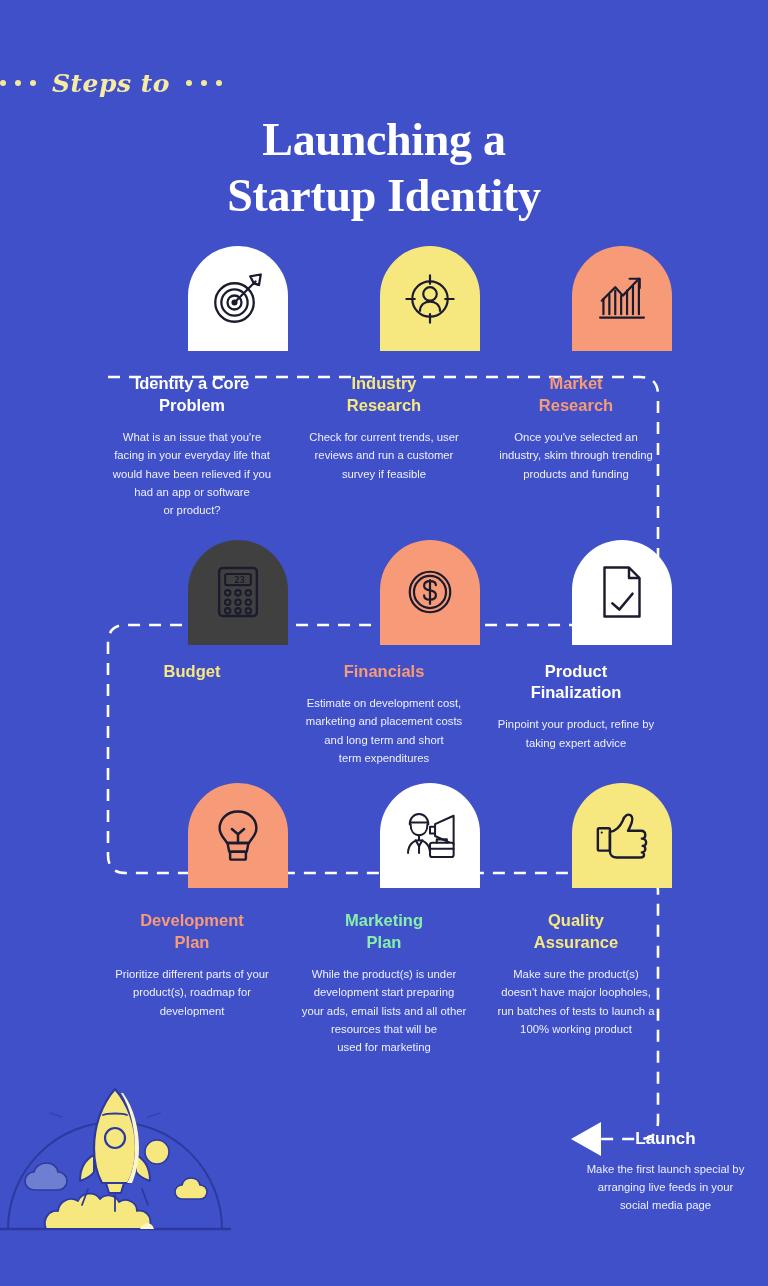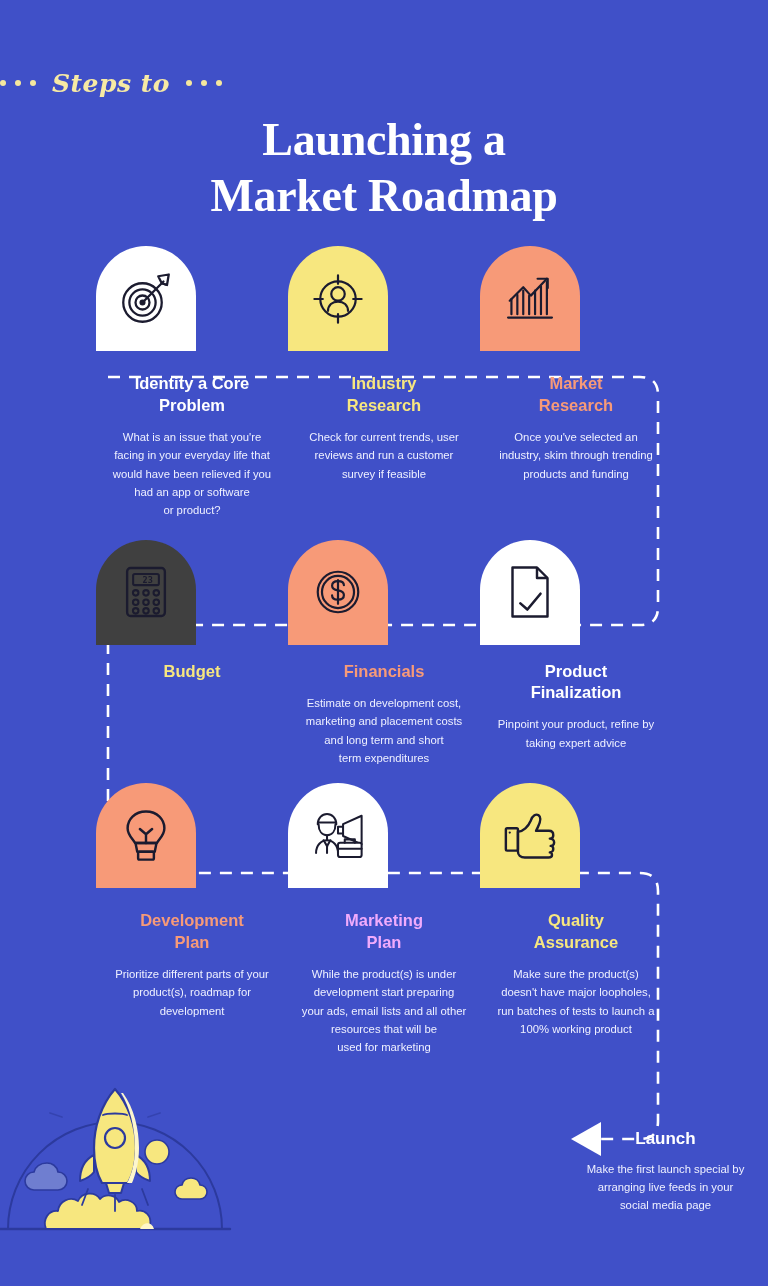--- a/index.html
+++ b/index.html
@@ -49,21 +49,21 @@
   .row{
     display:grid;
     grid-template-columns:repeat(3, 1fr);
     padding:0 96px;
     column-gap:0px;
   }
   .row.r1{ margin-top:0px; }
   .row.r2{ margin-top:20px; }
   .row.r3{ margin-top:16px; }
 
-  .step{ display:flex; flex-direction:column; align-items:flex-start; }
+  .step{ display:flex; flex-direction:column; align-items:flex-end; }
 
   .arch{
     width:100px; height:105px;
     border-radius:50px 50px 0 0;
     display:flex; align-items:center; justify-content:center;
     flex:none;
   }
   .arch svg{ display:block; }
 
   .step-body{ text-align:center; width:100%; padding-top:20px; }
@@ -120,21 +120,21 @@
       </span>
     <span class="eyebrow-text">Steps to</span>
     <span class="dots">
         <i></i>
         <i></i>
         <i></i>
       </span>
   </div>
   <h1 class="main-title">
     <span>Launching a</span><br>
-    <span>Market Roadmap</span>
+    <span>Startup Identity</span>
   </h1>
 </div>
 
 <div class="steps">
 
   <div class="row r1">
 
     <div class="step">
       <div class="arch" style="background:#ffffff">
         <svg width="56" height="56" viewBox="0 0 64 64">
@@ -299,21 +299,21 @@
             <path d="M21 44 L21 52"></path>
             <path d="M40 18 L40 32 L62 42 L62 8 Z"></path>
             <path d="M40 21 L34 21 L34 29 L40 29"></path>
             <rect x="34" y="40" width="28" height="17" rx="2.5" fill="#ffffff"></rect>
             <path d="M42 40 L42 36 L54 36 L54 40"></path>
             <path d="M34 47 L62 47"></path>
           </g>
         </svg>
       </div>
       <div class="step-body">
-        <div class="step-title" style="color:#f0abfc">Marketing
+        <div class="step-title" style="color:#86efac">Marketing
 Plan</div>
         <div class="step-desc">While the product(s) is under
 development start preparing
 your ads, email lists and all other
 resources that will be
 used for marketing</div>
       </div>
     </div>
 
     <div class="step">

